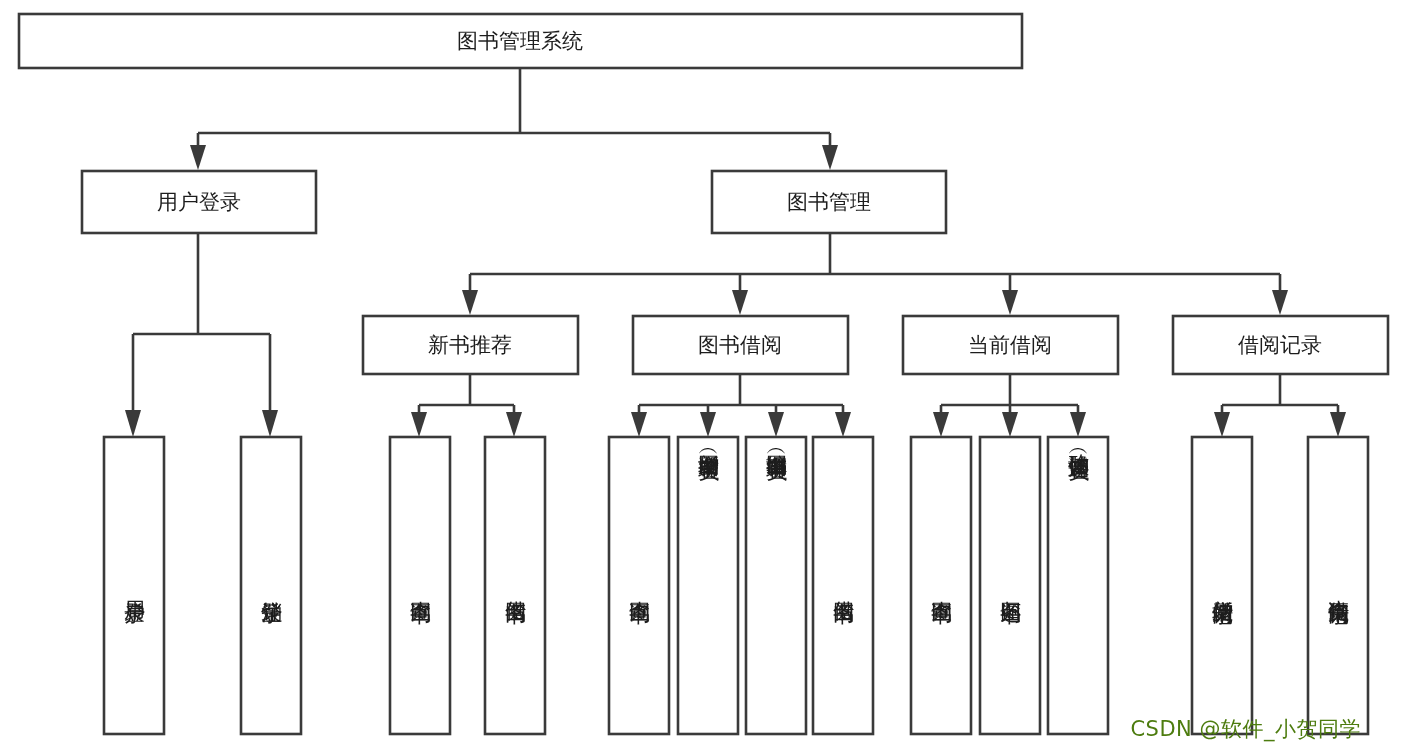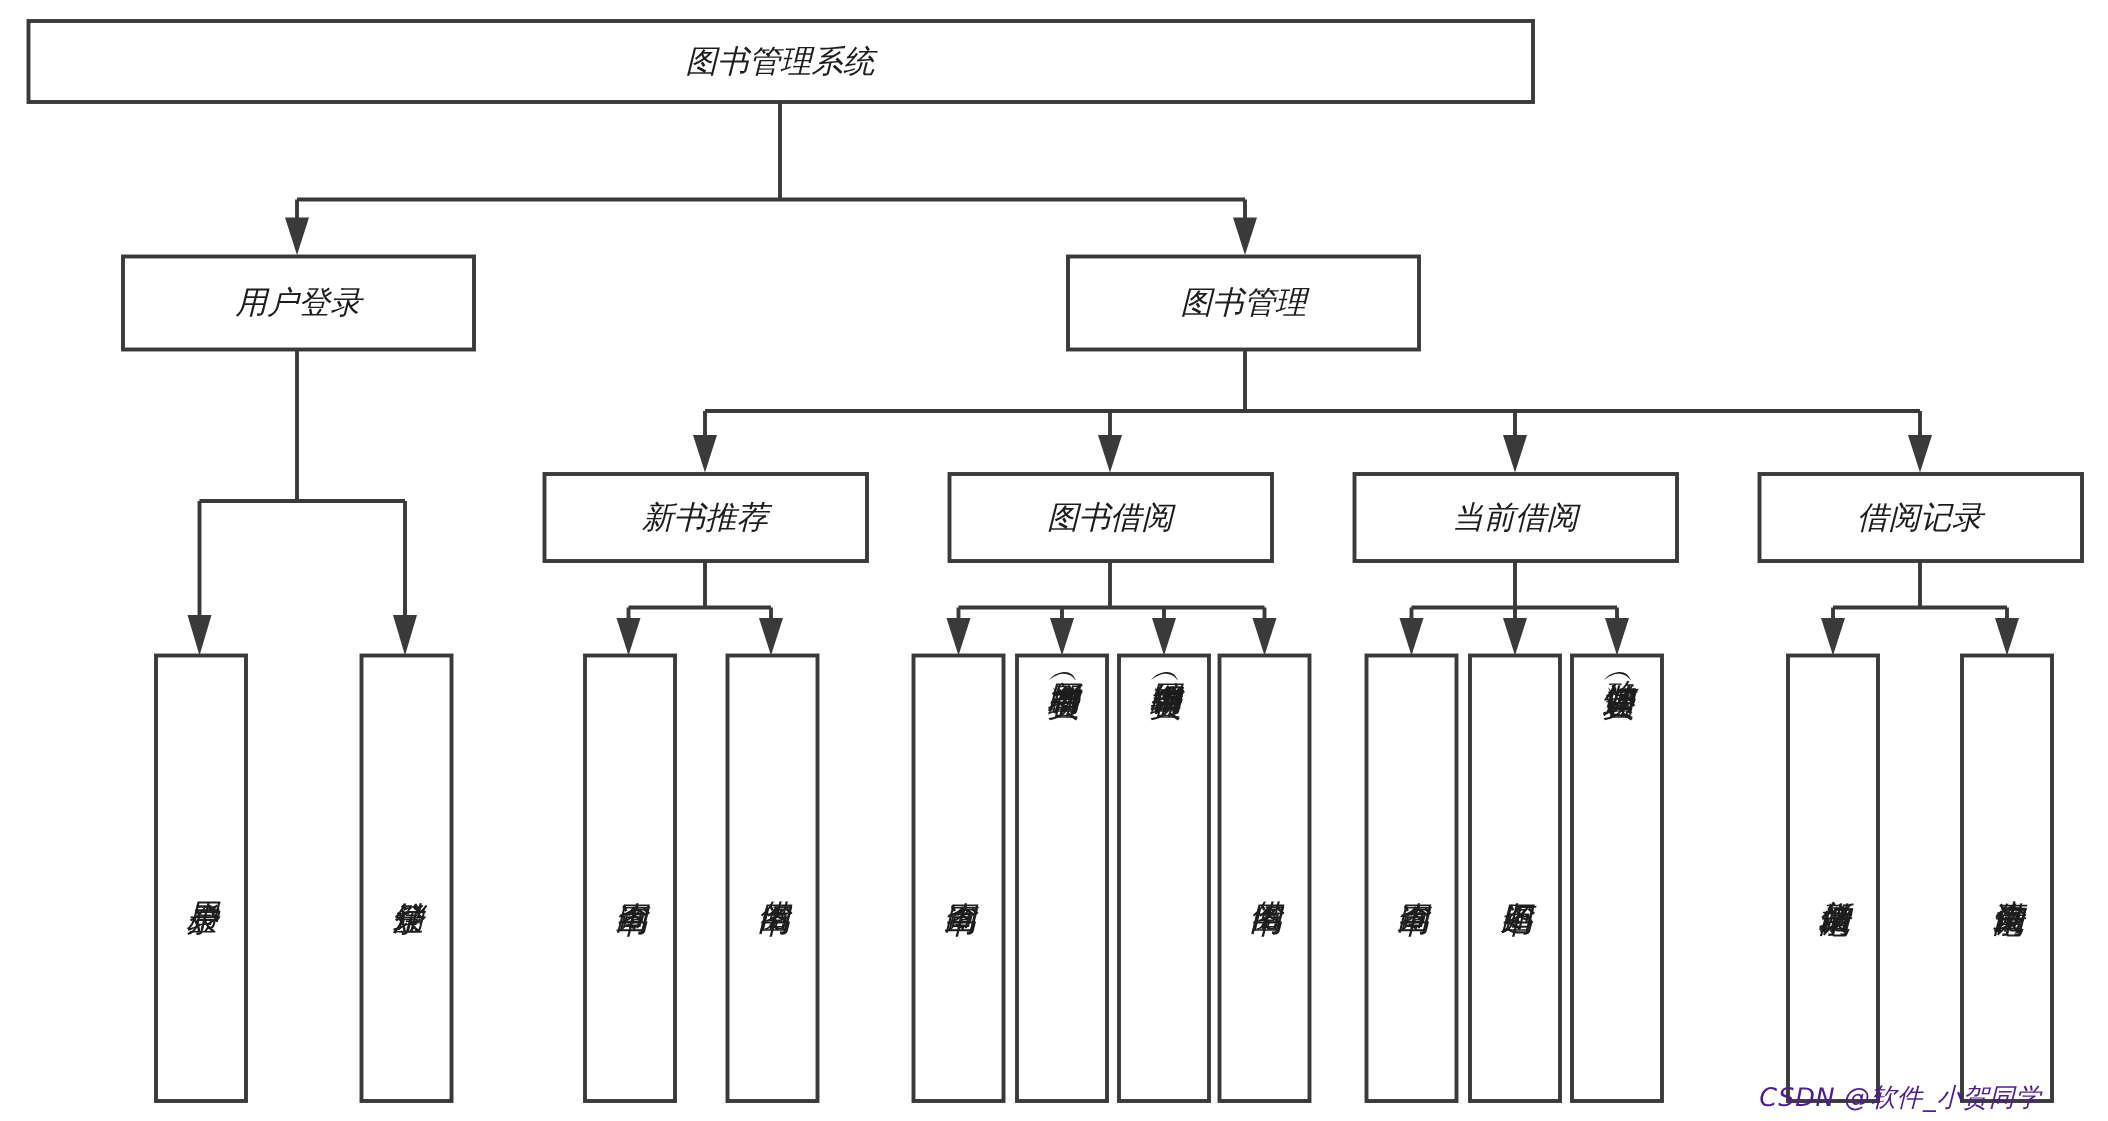--- a/index.html
+++ b/index.html
@@ -12,21 +12,20 @@
     width: 1405px;
     height: 747px;
     font-family: "DejaVu Sans", "Liberation Sans", sans-serif;
     overflow: hidden;
     position: relative;
   }
   #diagram-root {
     position: relative;
     width: 1369px;
     height: 747px;
-    font-style: italic;
   }
   svg#tree-svg {
     position: absolute;
     top: 0;
     left: 0;
     width: 1405px;
     height: 747px;
     display: block;
   }
   .node-box {
@@ -68,22 +67,22 @@
     color: #1d1d1d;
     letter-spacing: 1px;
     white-space: nowrap;
     text-align: center;
   }
   .watermark {
     position: absolute;
     right: 8px;
     bottom: 4px;
     font-family: "DejaVu Sans", "Liberation Sans", sans-serif;
-    font-size: 17px;
-    color: #4c1d95;
+    font-size: 21px;
+    color: #4d7c0f;
     letter-spacing: 0.5px;
     white-space: nowrap;
   }
 </style>
 </head>
 <body>
 
 <div id="diagram-root">
 
   <svg id="tree-svg" viewBox="0 0 1405 747" xmlns="http://www.w3.org/2000/svg">

